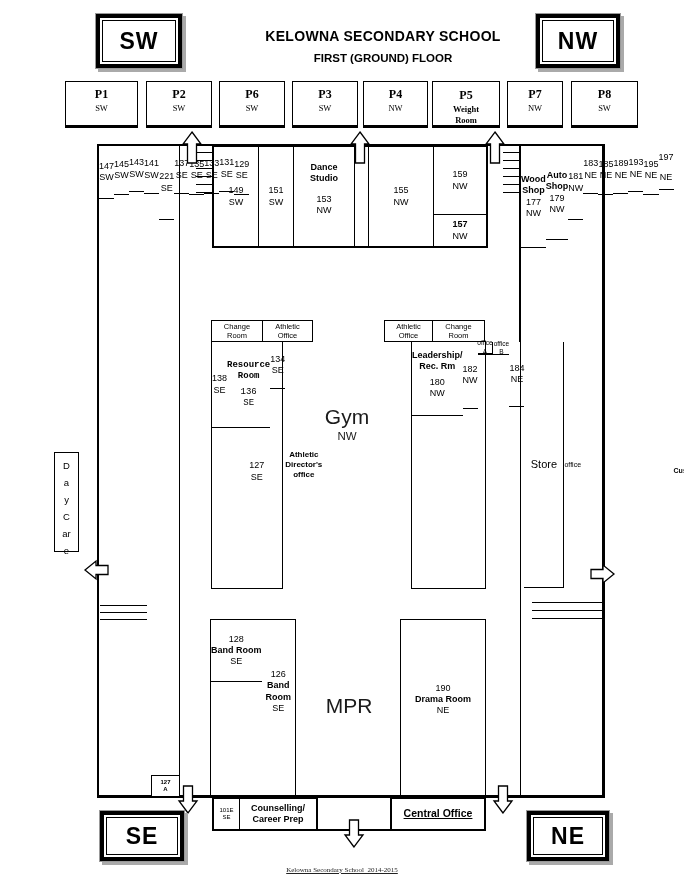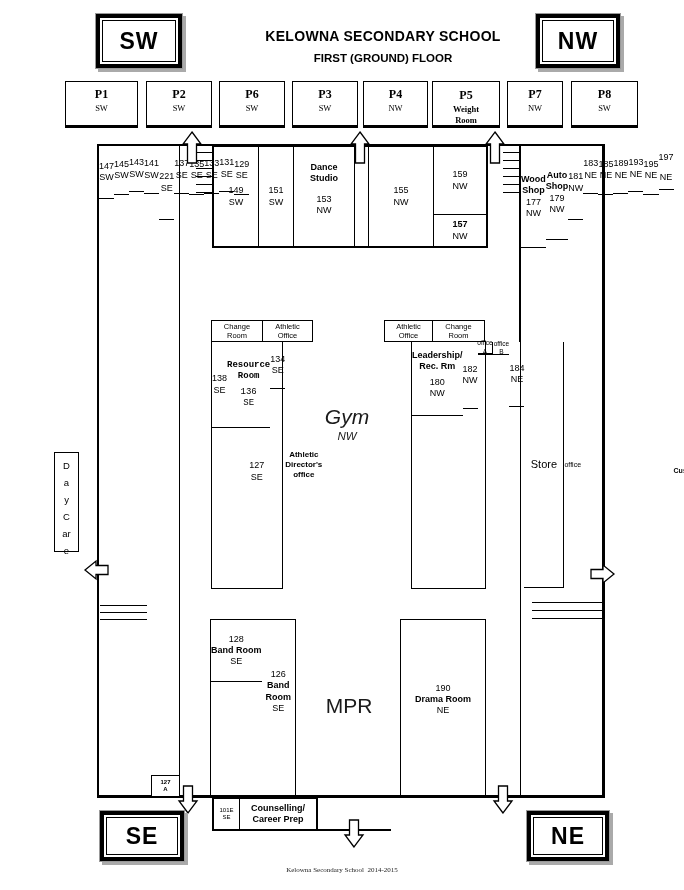--- a/index.html
+++ b/index.html
@@ -47,21 +47,21 @@
   .gym-main{font-size:21px;}
   .gym-sub{font-size:11.5px;margin-top:1px;}
   .daycare{position:absolute;box-sizing:border-box;border:1px solid #000;font-size:9.5px;line-height:17px;
            text-align:center;padding-top:4px;}
   .daycare span{display:inline-block;width:10px;word-break:break-all;}
   .note{position:absolute;box-sizing:border-box;border:1px solid #000;background:#fff;text-align:center;
         display:flex;flex-direction:column;justify-content:center;line-height:1.15;}
   .annex{position:absolute;box-sizing:border-box;border:2px solid #000;background:#fff;display:flex;flex-direction:row;}
   .annex .cell{border-bottom:none;height:100%;}
   .underline{text-decoration:underline;}
-  .credit{position:absolute;text-align:center;font-family:"Liberation Serif",serif;font-size:7px;white-space:pre;color:#222;}
+  .credit{position:absolute;text-align:center;font-family:"Liberation Serif",serif;font-size:7px;white-space:pre;color:#222;text-decoration:underline;}
   svg.arrow{position:absolute;overflow:visible;}
 </style>
 </head>
 <body>
 
 <div id="plan">
 
   <div class="badge" style="left:96px;top:14px;width:86px;height:54px;">
     <div class="badge-inner">SW</div>
   </div>
@@ -307,21 +307,21 @@
     <div class="cell" style="flex:1;flex-direction:row;padding:0;">
       <div class="cell" style="width:40px;height:100%;border-right:1px solid #000;font-size:11px;">
           <span>Store</span>
         </div>
       <div class="cell" style="flex:1;height:100%;font-size:7px;">
           <span>office</span>
         </div>
     </div>
   </div>
 
-  <div class="biglabel" style="left:302px;top:405px;width:90px;font-style:italic;">
+  <div class="biglabel" style="left:302px;top:405px;width:90px;">
     <div class="gym-main">Gym</div>
     <div class="gym-sub">NW</div>
   </div>
 
   <div class="col" style="left:210px;top:619px;width:86px;height:179px;">
     <div class="cell" style="height:62px;">
         <span>128</span>
         <span class="b">Band Room</span>
         <span>SE</span>
       </div>
@@ -348,20 +348,25 @@
     <div class="cell" style="width:26px;border-right:1px solid #000;font-size:6px;">
         <span>101E</span>
         <span>SE</span>
       </div>
     <div class="cell" style="flex:1;font-size:9px;">
         <span class="b">Counselling/
 Career Prep</span>
       </div>
   </div>
   <div class="wall" style="left:313px;top:829px;width:78px;height:2px;"></div>
+  <div class="annex" style="left:390px;top:797px;width:96px;height:34px;">
+    <div class="cell" style="flex:1;font-size:10.5px;">
+        <span class="b underline">Central Office</span>
+      </div>
+  </div>
 
   <div class="note" style="left:151px;top:775px;width:29px;height:22px;font-size:6px;font-weight:bold;">
     <span>127</span>
       <span>A</span>
   </div>
 
   <div class="daycare" style="left:54px;top:452px;width:25px;height:100px;">
     <span>DayCare</span>
   </div>
 

